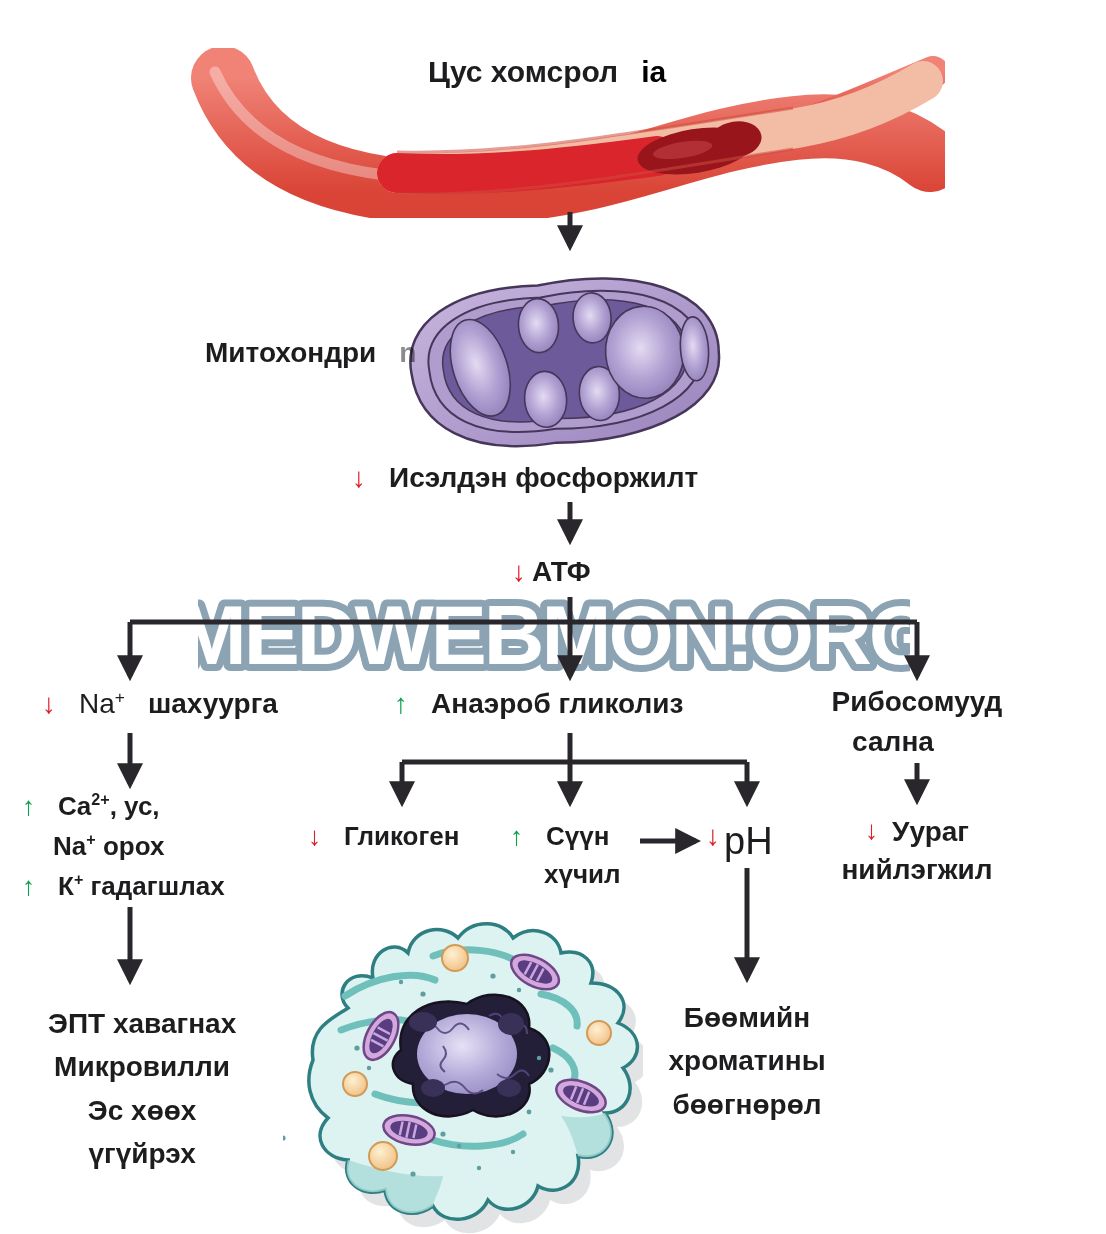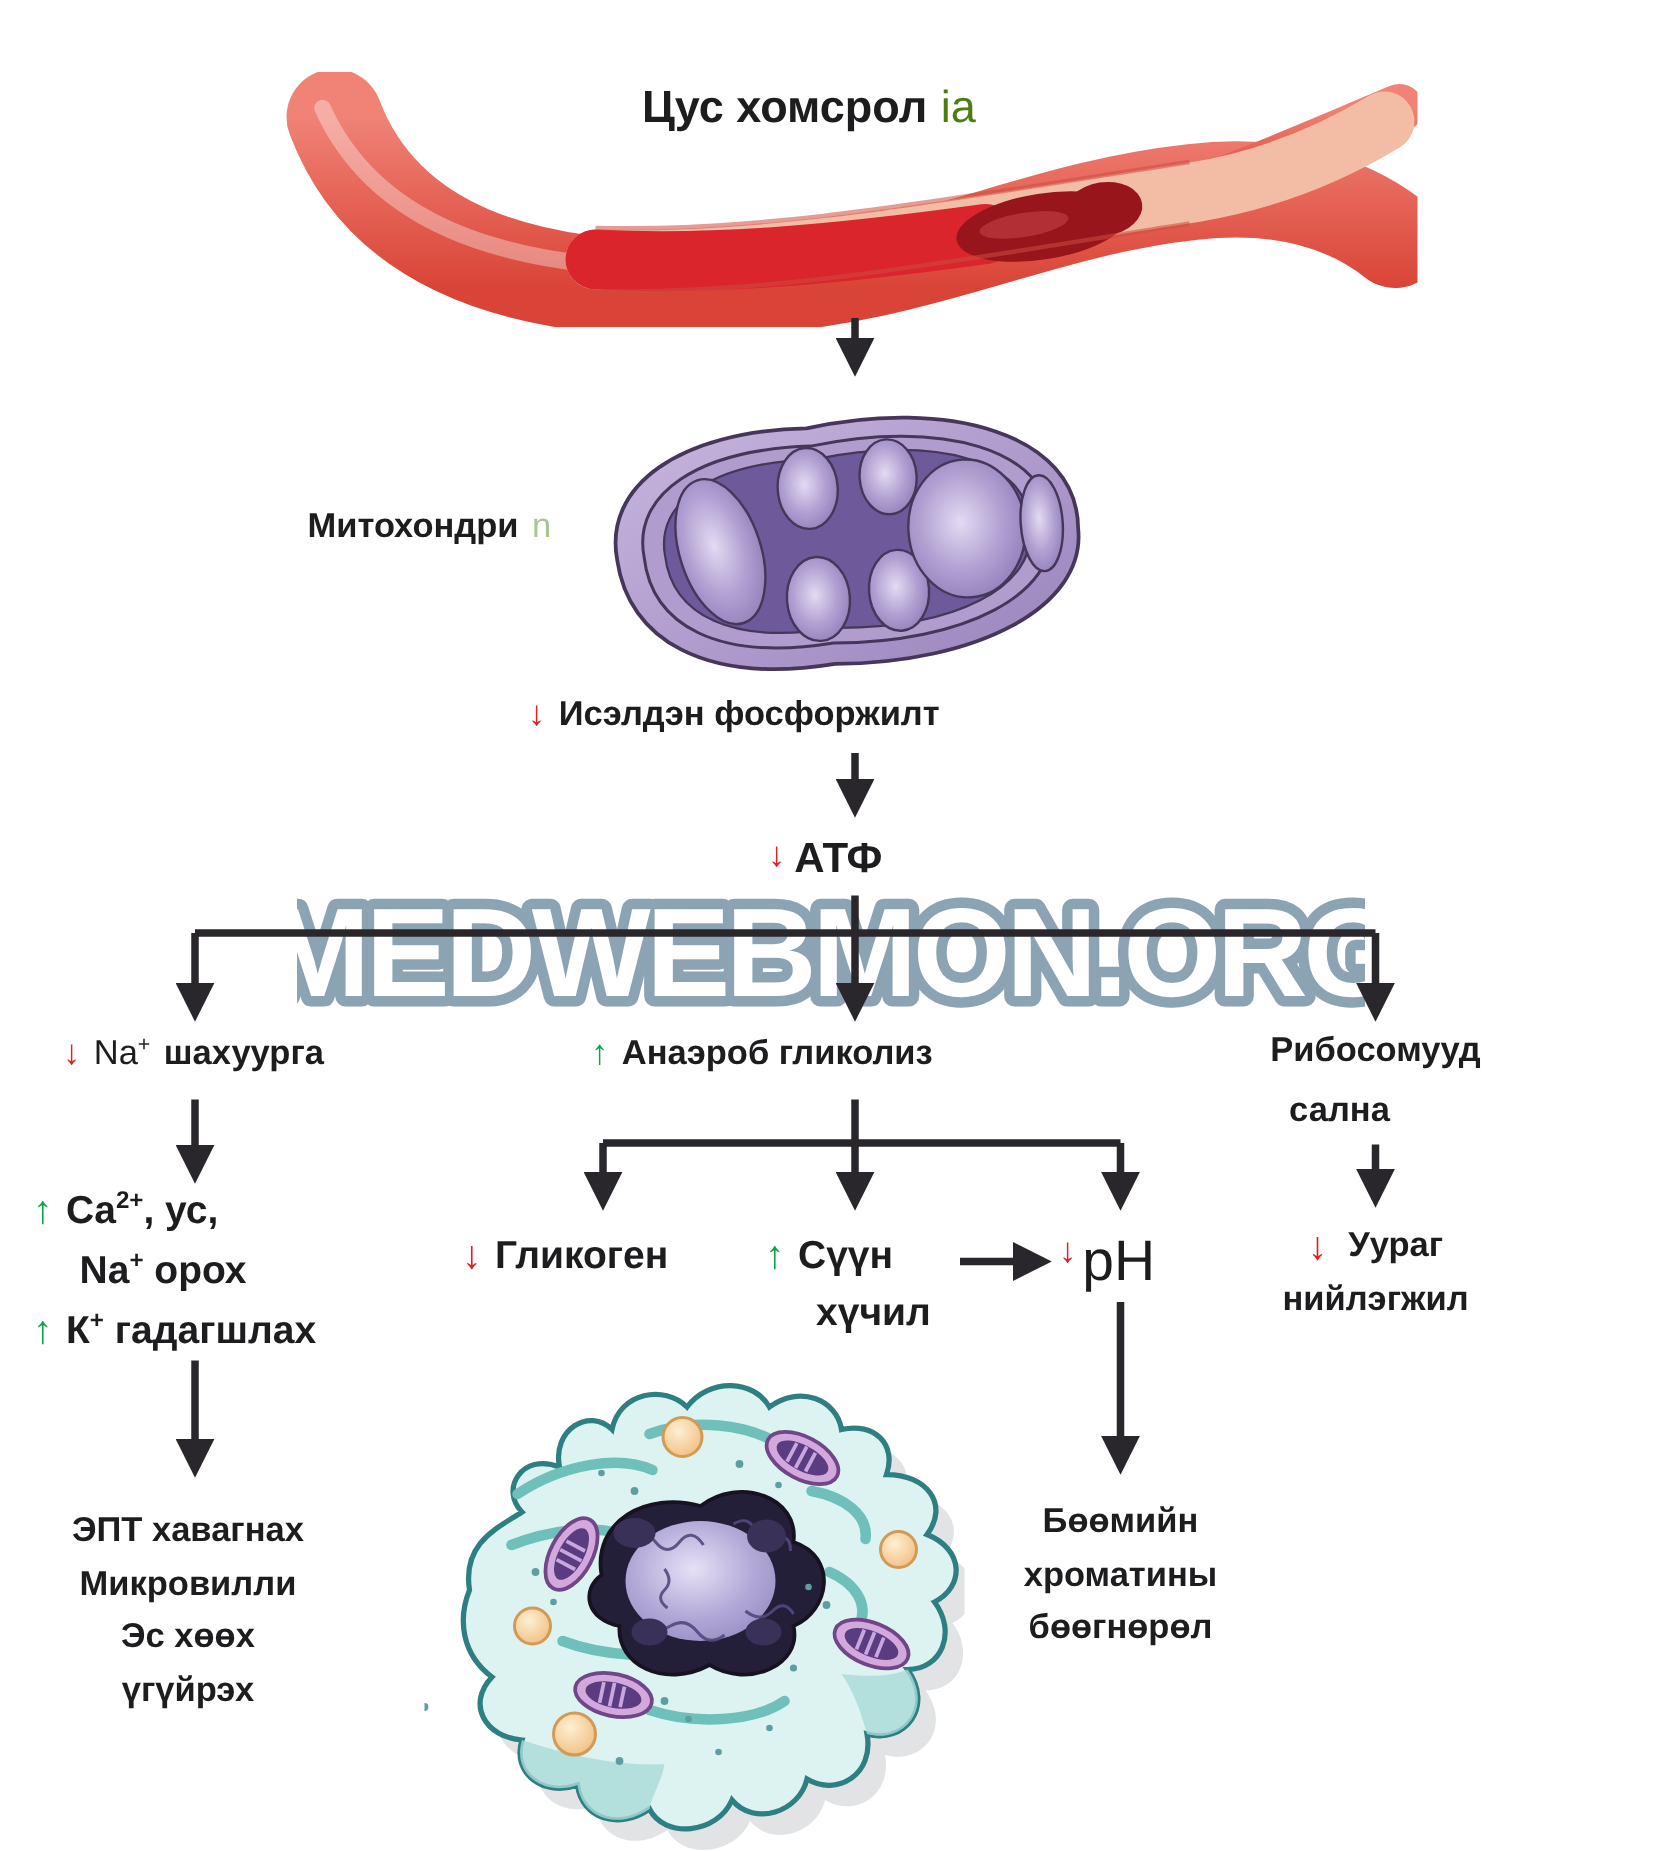--- a/index.html
+++ b/index.html
@@ -1,26 +1,26 @@
 <!DOCTYPE html>
 <html><head>
 <meta charset="utf-8">
 <style>
   html,body{margin:0;padding:0;background:#fff;}
   #canvas{position:relative;width:1106px;height:1234px;background:#fff;overflow:hidden;
           font-family:"Liberation Sans",sans-serif;color:#1d1d1f;}
   .abs{position:absolute;}
-  .row{position:absolute;display:flex;align-items:flex-start;gap:9px;white-space:nowrap;}
+  .row{position:absolute;display:flex;align-items:flex-start;gap:23px;white-space:nowrap;}
   .b{font-weight:bold;}
-  .t27{font-size:23px;line-height:1.15;}
+  .t27{font-size:28px;line-height:1.15;}
   .t26{font-size:26px;line-height:1.15;}
   .t30{font-size:30px;line-height:1.1;}
   .arrow-red{color:#e11d25;font-weight:bold;}
   .arrow-green{color:#0ea24c;font-weight:bold;}
-  .ghost{color:#4d7c0f;font-weight:normal;}
+  .ghost{color:#000000;font-weight:bold;}
   sup{font-size:0.62em;vertical-align:super;line-height:0;}
   .center-block{position:absolute;transform:translateX(-50%);text-align:center;white-space:nowrap;}
   .lines div{line-height:1.55;text-align:center;}
   svg{display:block;}
   .cl{stroke:#29272b;stroke-width:5;fill:none;}
   .z1{z-index:1;} .z2{z-index:2;} .z3{z-index:3;}
 </style>
 </head>
 <body>
 

